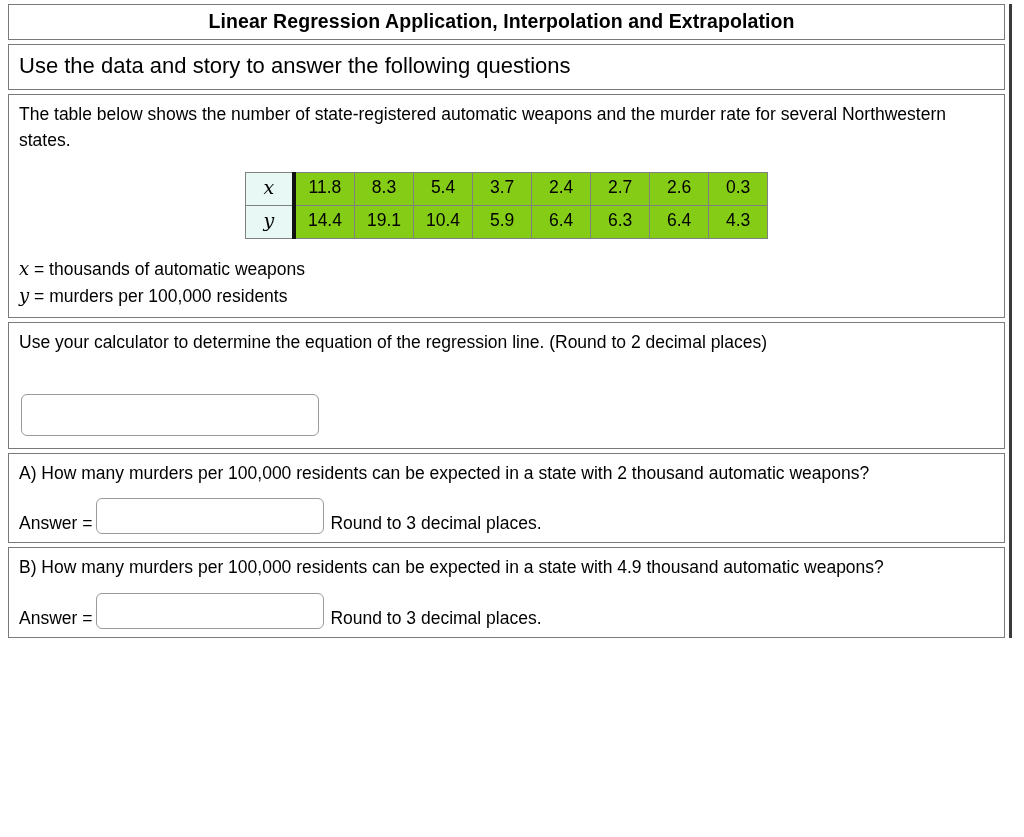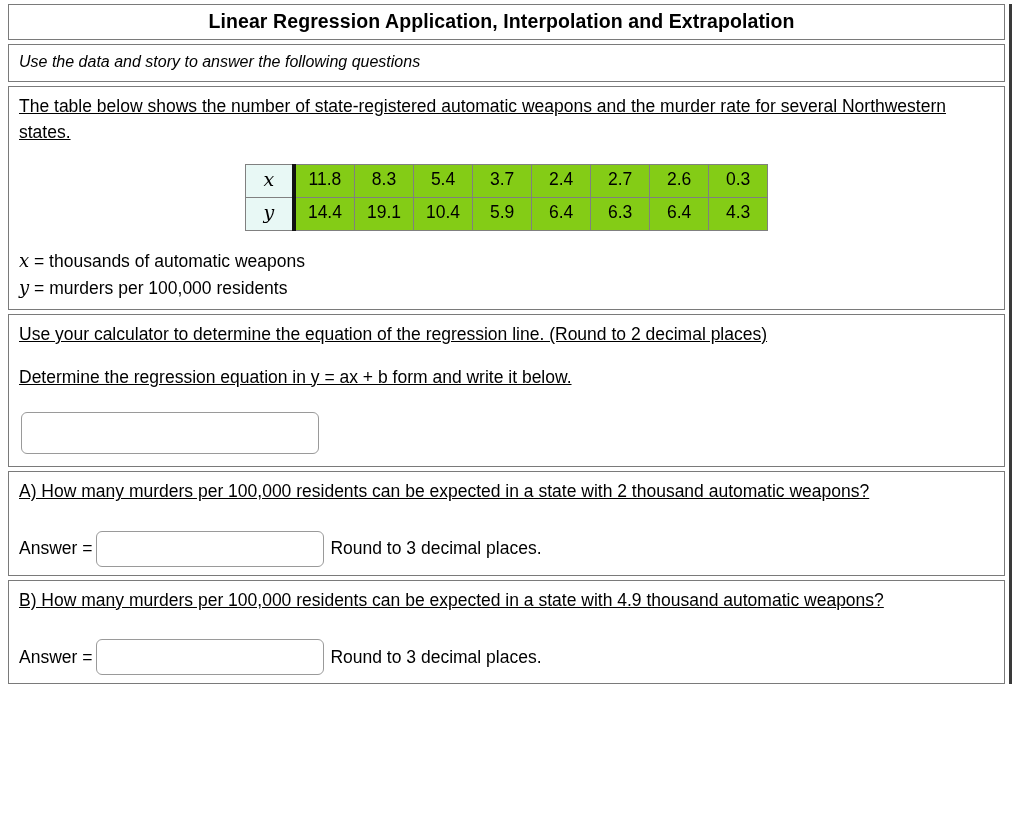--- a/index.html
+++ b/index.html
@@ -41,29 +41,27 @@
     text-align: center;
   }
 
   .title-text {
     font-size: 19.5px;
     font-weight: bold;
     letter-spacing: 0.1px;
   }
 
   .subtitle-text {
-    font-size: 16px;
-    font-style: italic;
+    font-size: 22px;
     line-height: 1.35;
   }
 
   .body-text {
     font-size: 17.5px;
     line-height: 1.52;
-    text-decoration: underline;
   }
 
   .mathvar {
     font-family: "DejaVu Serif", serif;
     font-style: italic;
     font-size: 18px;
   }
 
   
   .table-wrap {
@@ -122,23 +120,23 @@
     margin: 22px 0 4px 2px;
   }
   .txtbox.ansbox {
     width: 228px;
     height: 36px;
     vertical-align: middle;
   }
 
   .answer-row {
     font-size: 17.5px;
-    margin-top: 26px;
+    margin-top: 12px;
     display: flex;
-    align-items: center;
+    align-items: flex-end;
     gap: 0px;
   }
   .answer-row .lbl-left { padding-right: 4px; }
   .answer-row .lbl-right { padding-left: 6px; }
 
   .spacer-line { height: 16px; }
 </style>
 </head>
 <body>
 
@@ -191,21 +189,20 @@
 
     <div class="vardefs">
       <div><span class="mathvar">x</span> <span>= thousands of automatic weapons</span></div>
       <div><span class="mathvar">y</span> <span>= murders per 100,000 residents</span></div>
     </div>
   </div>
 
   <div class="section">
     <div class="body-text">Use your calculator to determine the equation of the regression line. (Round to 2 decimal places)</div>
     <div class="spacer-line"></div>
-    <div class="body-text">Determine the regression equation in y = ax + b form and write it below.</div>
     <input class="txtbox eqbox" type="text" value="" style="">
   </div>
 
   <div class="section">
     <div class="body-text">A) How many murders per 100,000 residents can be expected in a state with 2 thousand automatic weapons?</div>
     <div class="answer-row">
       <span class="lbl-left">Answer =</span>
       <input class="txtbox ansbox" type="text" value="" style="">
       <span class="lbl-right">Round to 3 decimal places.</span>
     </div>

